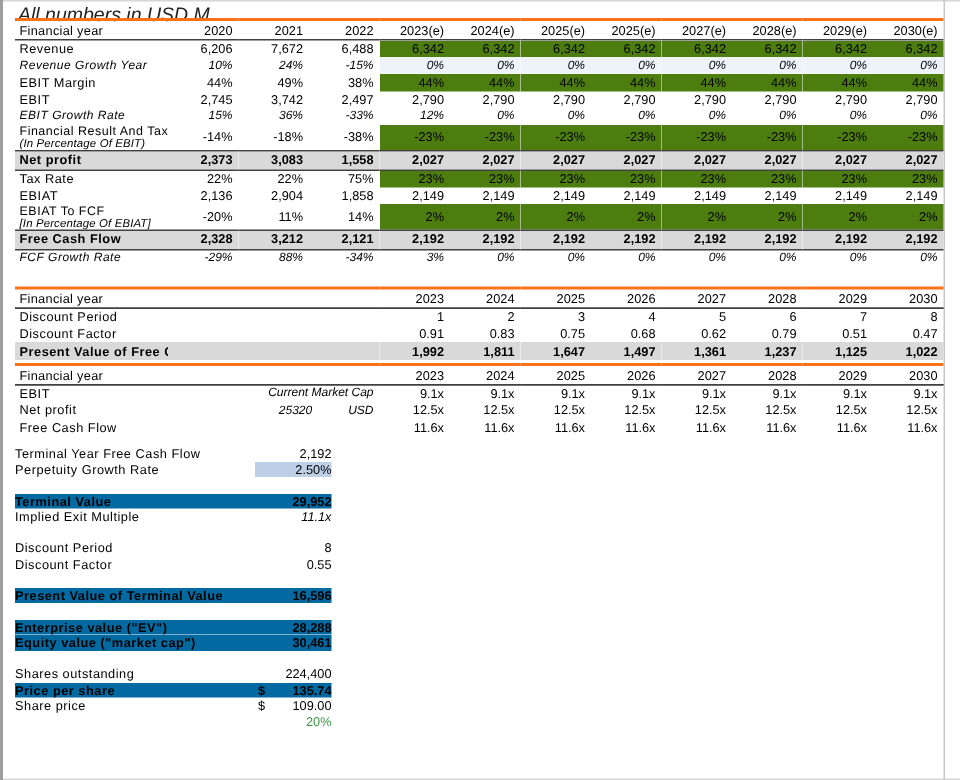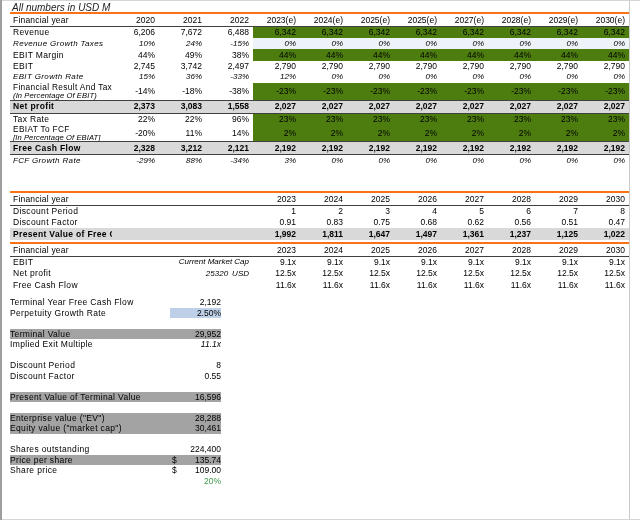--- a/index.html
+++ b/index.html
@@ -4,53 +4,53 @@
 <style>
   html,body{margin:0;padding:0;width:640px;height:520px;overflow:hidden;background:#fff;
     font-family:"Liberation Sans", sans-serif;color:#000;}
   #sheet{position:relative;width:640px;height:520px;background:#fff;
     border-left:2px solid #9e9e9e;box-sizing:border-box;}
   .edge{position:absolute;background:#c9c9c9;}
   #top-edge{left:0;top:0;width:640px;height:1px;background:#d6d6d6;}
   #bottom-edge{left:0;top:519px;width:640px;height:1px;background:#d6d6d6;}
   #right-gridline{left:627px;top:0;width:1px;height:520px;background:#c9c9c9;}
 
-  #sheet-note{position:absolute;left:10px;top:2px;font-size:10px;font-style:italic;color:#222;}
+  #sheet-note{position:absolute;left:10px;top:2px;font-size:13px;font-style:italic;color:#222;}
 
   table.sheet{position:absolute;left:8px;border-collapse:collapse;table-layout:fixed;
     width:619px;font-size:8.5px;}
   .sheet td,.sheet th{height:11.2px;padding:0 4px 0 0;text-align:right;vertical-align:middle;
     white-space:nowrap;overflow:hidden;font-weight:normal;line-height:1.05;}
   .sheet .lbl{text-align:left;padding:0 0 0 3px;letter-spacing:0.35px;}
   tr.hdr th{font-weight:normal;border-top:2px solid #f97316;border-bottom:1px solid #404040;height:12px;}
   tr.hdr th.lbl{letter-spacing:0.2px;}
   tr.band td{background:#d9d9d9;font-weight:bold;}
   #main-table tr.band td{border-top:1px solid #404040;border-bottom:1px solid #404040;height:12px;}
   tr.it{font-style:italic;font-size:8px;}
   tr.dbl{height:17px;}
   tr.dbl .l1{font-size:8.3px;}
   tr.dbl .l2{font-size:7.6px;font-style:italic;letter-spacing:0.1px;}
   td.fb{background:#4d7c0f;}
   td.ff{background:#eef3fa;}
   .note{text-align:center;font-style:italic;font-size:8px;}
-  .note .n2{margin-left:4px;}
+  .note .n2{margin-left:24px;}
 
   #main-table{top:12px;}
   #pv-table{top:191px;}
   #pv-table tr{height:10.6px;}
   #mult-table{top:242px;}
   #mult-table tr{height:10.8px;}
 
   #summary-table{top:297px;left:8px;width:211px;position:absolute;border-collapse:collapse;
     table-layout:fixed;font-size:8.5px;}
   #summary-table tr{height:10.5px;}
   #summary-table td{padding:0;vertical-align:middle;white-space:nowrap;overflow:hidden;}
   td.slbl{text-align:left;padding-left:3px;letter-spacing:0.35px;}
   td.sval{text-align:right;padding-right:4px;}
-  tr.sband td{background:#a3a3a3;font-weight:normal;}
+  tr.sband td{background:#0369a1;font-weight:bold;}
   .b{font-weight:bold;}
   .vblue{background:#bdd0e7;}
   .vit{font-style:italic;}
   .vgreen{color:#3f9848;}
   .cur{float:left;padding-left:2px;}
 </style>
 </head>
 <body>
 
 <div id="sheet">
@@ -90,21 +90,21 @@
           <td class="fb">6,342</td>
           <td class="fb">6,342</td>
           <td class="fb">6,342</td>
           <td class="fb">6,342</td>
           <td class="fb">6,342</td>
           <td class="fb">6,342</td>
           <td class="fb">6,342</td>
           <td class="fb">6,342</td>
         </tr>
         <tr class="it">
-          <td class="lbl">Revenue Growth Taxes</td>
+          <td class="lbl">Revenue Growth Year</td>
           <td>10%</td>
           <td>24%</td>
           <td>-15%</td>
           <td class="ff">0%</td>
           <td class="ff">0%</td>
           <td class="ff">0%</td>
           <td class="ff">0%</td>
           <td class="ff">0%</td>
           <td class="ff">0%</td>
           <td class="ff">0%</td>
@@ -180,29 +180,43 @@
           <td>2,027</td>
           <td>2,027</td>
           <td>2,027</td>
           <td>2,027</td>
           <td>2,027</td>
         </tr>
         <tr>
           <td class="lbl">Tax Rate</td>
           <td>22%</td>
           <td>22%</td>
-          <td>96%</td>
-          <td class="fb">23%</td>
-          <td class="fb">23%</td>
-          <td class="fb">23%</td>
-          <td class="fb">23%</td>
-          <td class="fb">23%</td>
-          <td class="fb">23%</td>
-          <td class="fb">23%</td>
-          <td class="fb">23%</td>
+          <td>75%</td>
+          <td class="fb">23%</td>
+          <td class="fb">23%</td>
+          <td class="fb">23%</td>
+          <td class="fb">23%</td>
+          <td class="fb">23%</td>
+          <td class="fb">23%</td>
+          <td class="fb">23%</td>
+          <td class="fb">23%</td>
+        </tr>
+        <tr>
+          <td class="lbl">EBIAT</td>
+          <td>2,136</td>
+          <td>2,904</td>
+          <td>1,858</td>
+          <td>2,149</td>
+          <td>2,149</td>
+          <td>2,149</td>
+          <td>2,149</td>
+          <td>2,149</td>
+          <td>2,149</td>
+          <td>2,149</td>
+          <td>2,149</td>
         </tr>
         <tr class="dbl">
           <td class="lbl">
             <div class="l1">EBIAT To FCF</div>
             <div class="l2">[In Percentage Of EBIAT]</div>
           </td>
           <td>-20%</td>
           <td>11%</td>
           <td>14%</td>
           <td class="fb">2%</td>
@@ -279,21 +293,21 @@
           <td>8</td>
         </tr>
         <tr>
           <td class="lbl">Discount Factor</td>
           <td class="note"></td>
           <td>0.91</td>
           <td>0.83</td>
           <td>0.75</td>
           <td>0.68</td>
           <td>0.62</td>
-          <td>0.56</td>
+          <td>0.79</td>
           <td>0.51</td>
           <td>0.47</td>
         </tr>
         <tr class="band">
           <td class="lbl">Present Value of Free Cash Flow</td>
           <td class="note"></td>
           <td>1,992</td>
           <td>1,811</td>
           <td>1,647</td>
           <td>1,497</td>

